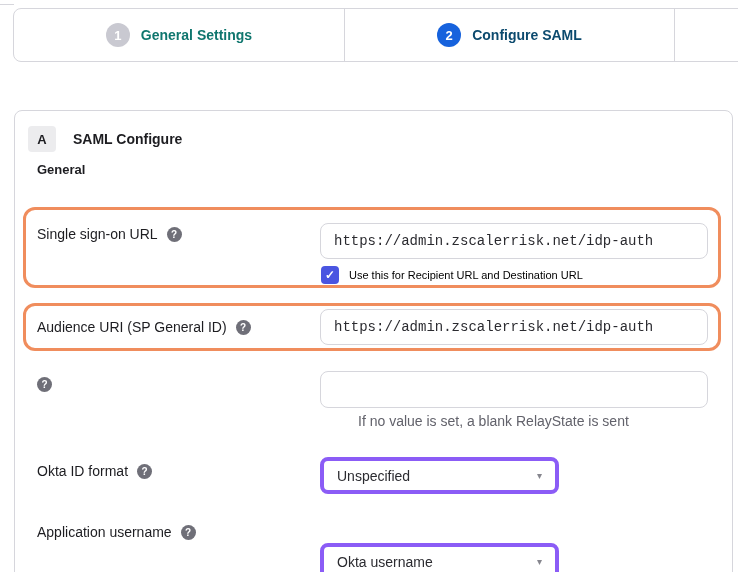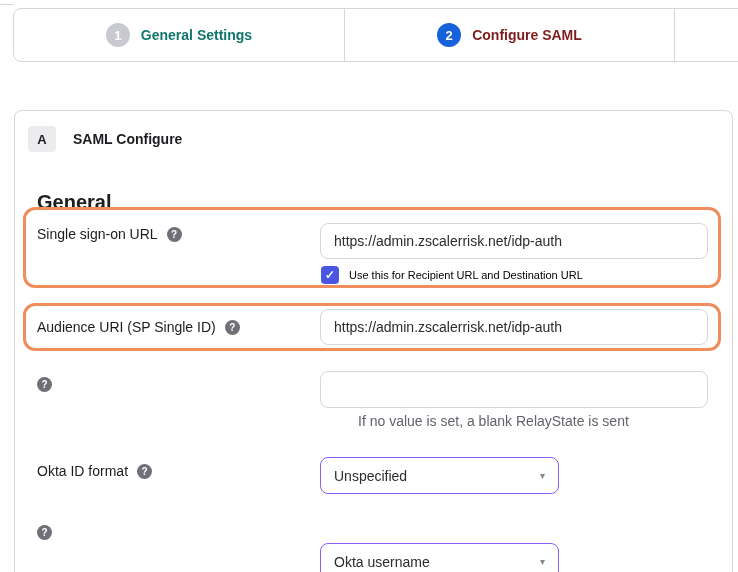--- a/index.html
+++ b/index.html
@@ -31,40 +31,40 @@
   .tab-3 { flex: 1; border-left: 1px solid #d6d6dc; }
   .step-circle {
     width: 24px; height: 24px; border-radius: 50%;
     display: flex; align-items: center; justify-content: center;
     color: #ffffff; font-size: 13px; font-weight: bold;
   }
   .step-circle.inactive { background: #c9c9d1; }
   .step-circle.active   { background: #1662dd; }
   .step-label { font-size: 14px; font-weight: bold; }
   .step-label.inactive { color: #0f766e; }
-  .step-label.active   { color: #7f1d1d; }
+  .step-label.active   { color: #0c4a6e; }
 
   
   .panel {
     position: absolute; left: 14px; top: 110px; width: 719px; height: 478px;
     background: #ffffff; border: 1px solid #d6d6dc; border-radius: 8px;
   }
   .badge-a {
     position: absolute; left: 13px; top: 15px; width: 28px; height: 26px;
     background: #ececee; border-radius: 4px;
     display: flex; align-items: center; justify-content: center;
     font-size: 13px; font-weight: bold; color: #1d1d21;
   }
   .panel-title {
     position: absolute; left: 58px; top: 20px;
     font-size: 14px; font-weight: bold;
   }
   .section-heading {
-    position: absolute; left: 22px; top: 80px;
-    font-size: 20px; font-weight: bold;
+    position: absolute; left: 22px; top: 51px;
+    font-size: 13px; font-weight: bold;
   }
 
   .highlight {
     position: absolute; border: 3px solid #f08d5d; border-radius: 12px;
     pointer-events: none;
   }
   .hl-1 { left: 8px;  top: 96px;  width: 698px; height: 81px; }
   .hl-2 { left: 8px;  top: 192px; width: 698px; height: 48px; }
 
   .field-label {
@@ -75,21 +75,21 @@
   .help-icon {
     width: 15px; height: 15px; border-radius: 50%; background: #6f6f78;
     color: #ffffff; font-size: 10px; font-weight: bold;
     display: inline-flex; align-items: center; justify-content: center;
     cursor: pointer; flex: none;
   }
 
   .text-input {
     position: absolute; left: 305px; width: 388px; height: 36px;
     border: 1px solid #d6d6dc; border-radius: 8px; background: #ffffff;
-    padding: 0 13px; font-family: Liberation Sans, sans-serif;
+    padding: 0 13px; font-family: Liberation Mono, monospace;
     font-size: 14px; color: #2b2b30; outline: none;
   }
 
   .checkbox-row {
     position: absolute; left: 306px; top: 154px; height: 20px;
     display: flex; align-items: center; gap: 10px; cursor: pointer;
   }
   .checkbox {
     width: 18px; height: 18px; border-radius: 4px; background: #4a55e1;
     display: flex; align-items: center; justify-content: center;
@@ -97,21 +97,21 @@
   }
   .checkbox-label { font-size: 11px; color: #000000; white-space: nowrap; }
 
   .hint {
     position: absolute; left: 306px; top: 302px;
     font-size: 14px; color: #62626b; margin-left: 37px;
   }
 
   .select {
     position: absolute; left: 305px; width: 239px; height: 37px;
-    border: 1px solid #8b5cf6; border-radius: 8px; background: #ffffff;
+    border: 4px solid #8b5cf6; border-radius: 8px; background: #ffffff;
     display: flex; align-items: center; justify-content: space-between;
     padding: 0 13px; font-size: 14px; color: #2b2b30; cursor: pointer;
   }
   .caret { font-size: 10px; color: #86868e; flex: none; }
 </style>
 </head>
 <body>
 
 <div class="stray-line"></div>
 
@@ -140,41 +140,42 @@
     <span>Single sign-on URL</span>
     <span class="help-icon">?</span>
   </div>
   <input class="text-input" style="top: 112px;" type="text" value="https://admin.zscalerrisk.net/idp-auth">
   <div class="checkbox-row">
     <span class="checkbox">✓</span>
     <span class="checkbox-label">Use this for Recipient URL and Destination URL</span>
   </div>
 
   <div class="field-label" style="top:206px">
-    <span>Audience URI (SP Single ID)</span>
+    <span>Audience URI (SP General ID)</span>
     <span class="help-icon">?</span>
   </div>
   <input class="text-input" style="top: 198px;" type="text" value="https://admin.zscalerrisk.net/idp-auth">
 
   <div class="field-label" style="top:263px">
     <span class="help-icon">?</span>
   </div>
   <input class="text-input" style="top: 260px; height: 37px;" type="text" value="">
   <div class="hint">If no value is set, a blank RelayState is sent</div>
 
   <div class="field-label" style="top:350px">
     <span>Okta ID format</span>
     <span class="help-icon">?</span>
   </div>
   <div class="select" style="top:346px">
     <span>Unspecified</span>
     <span class="caret">▾</span>
   </div>
 
   <div class="field-label" style="top:411px">
+    <span>Application username</span>
     <span class="help-icon">?</span>
   </div>
   <div class="select" style="top:432px">
     <span>Okta username</span>
     <span class="caret">▾</span>
   </div>
 
 </div>
 
 </body></html>

